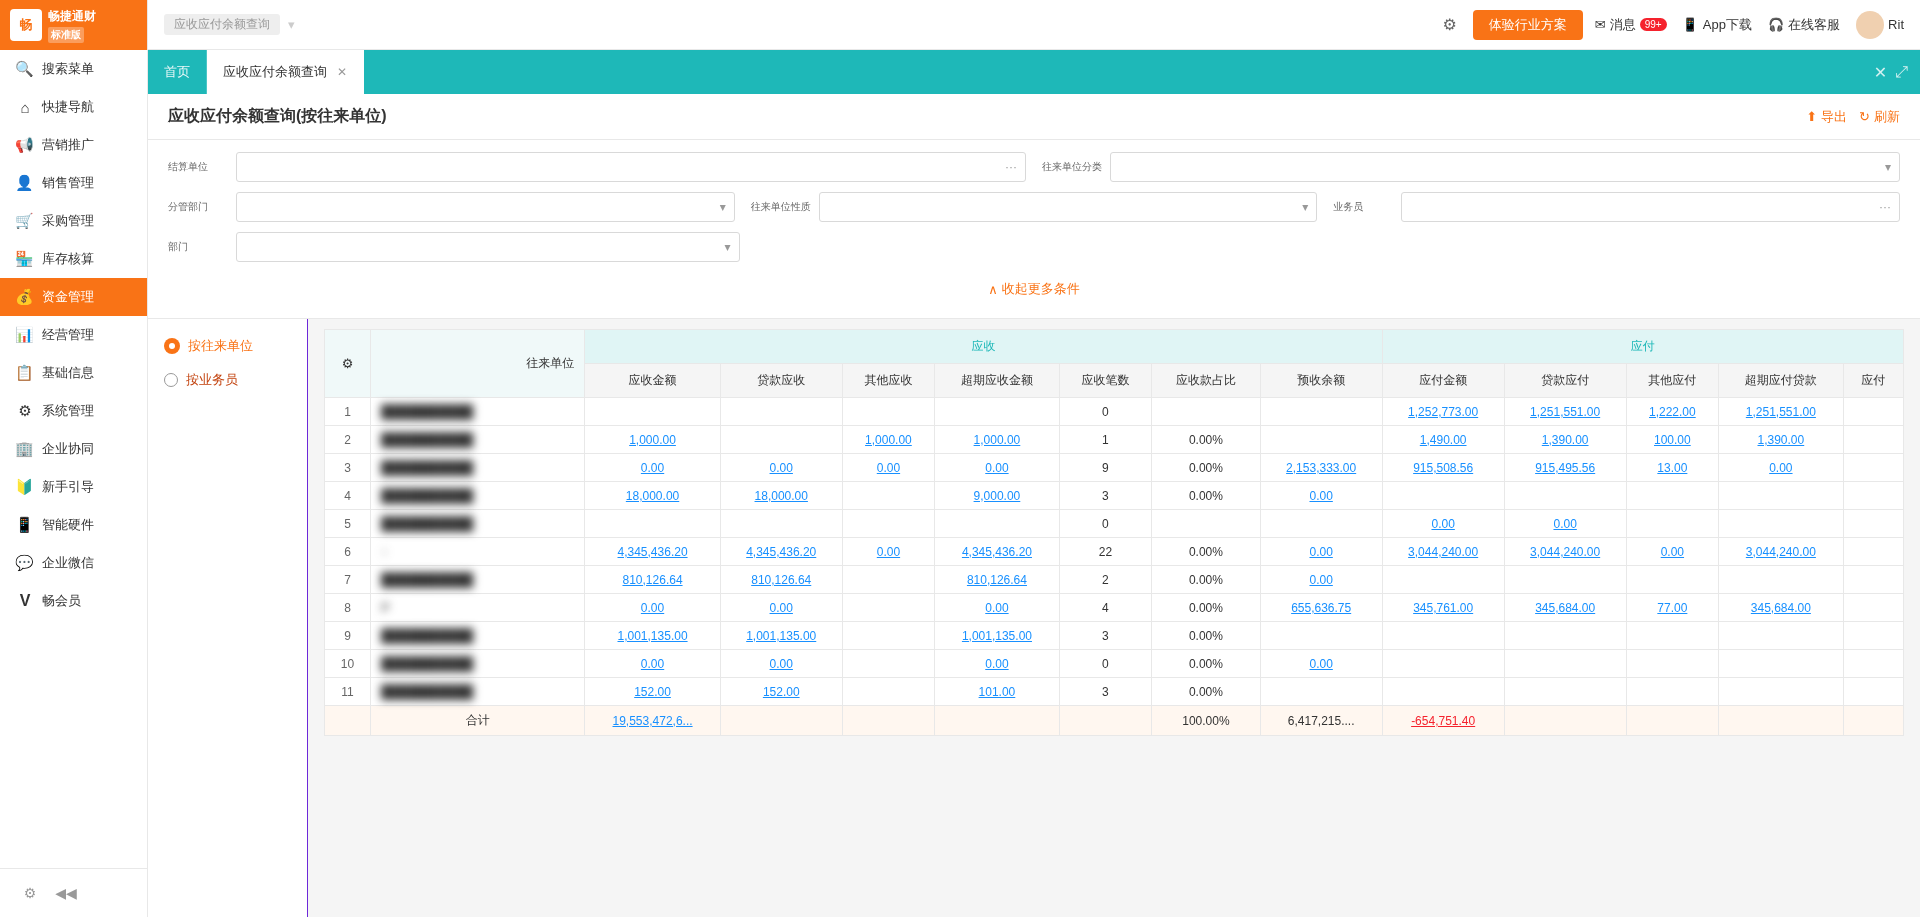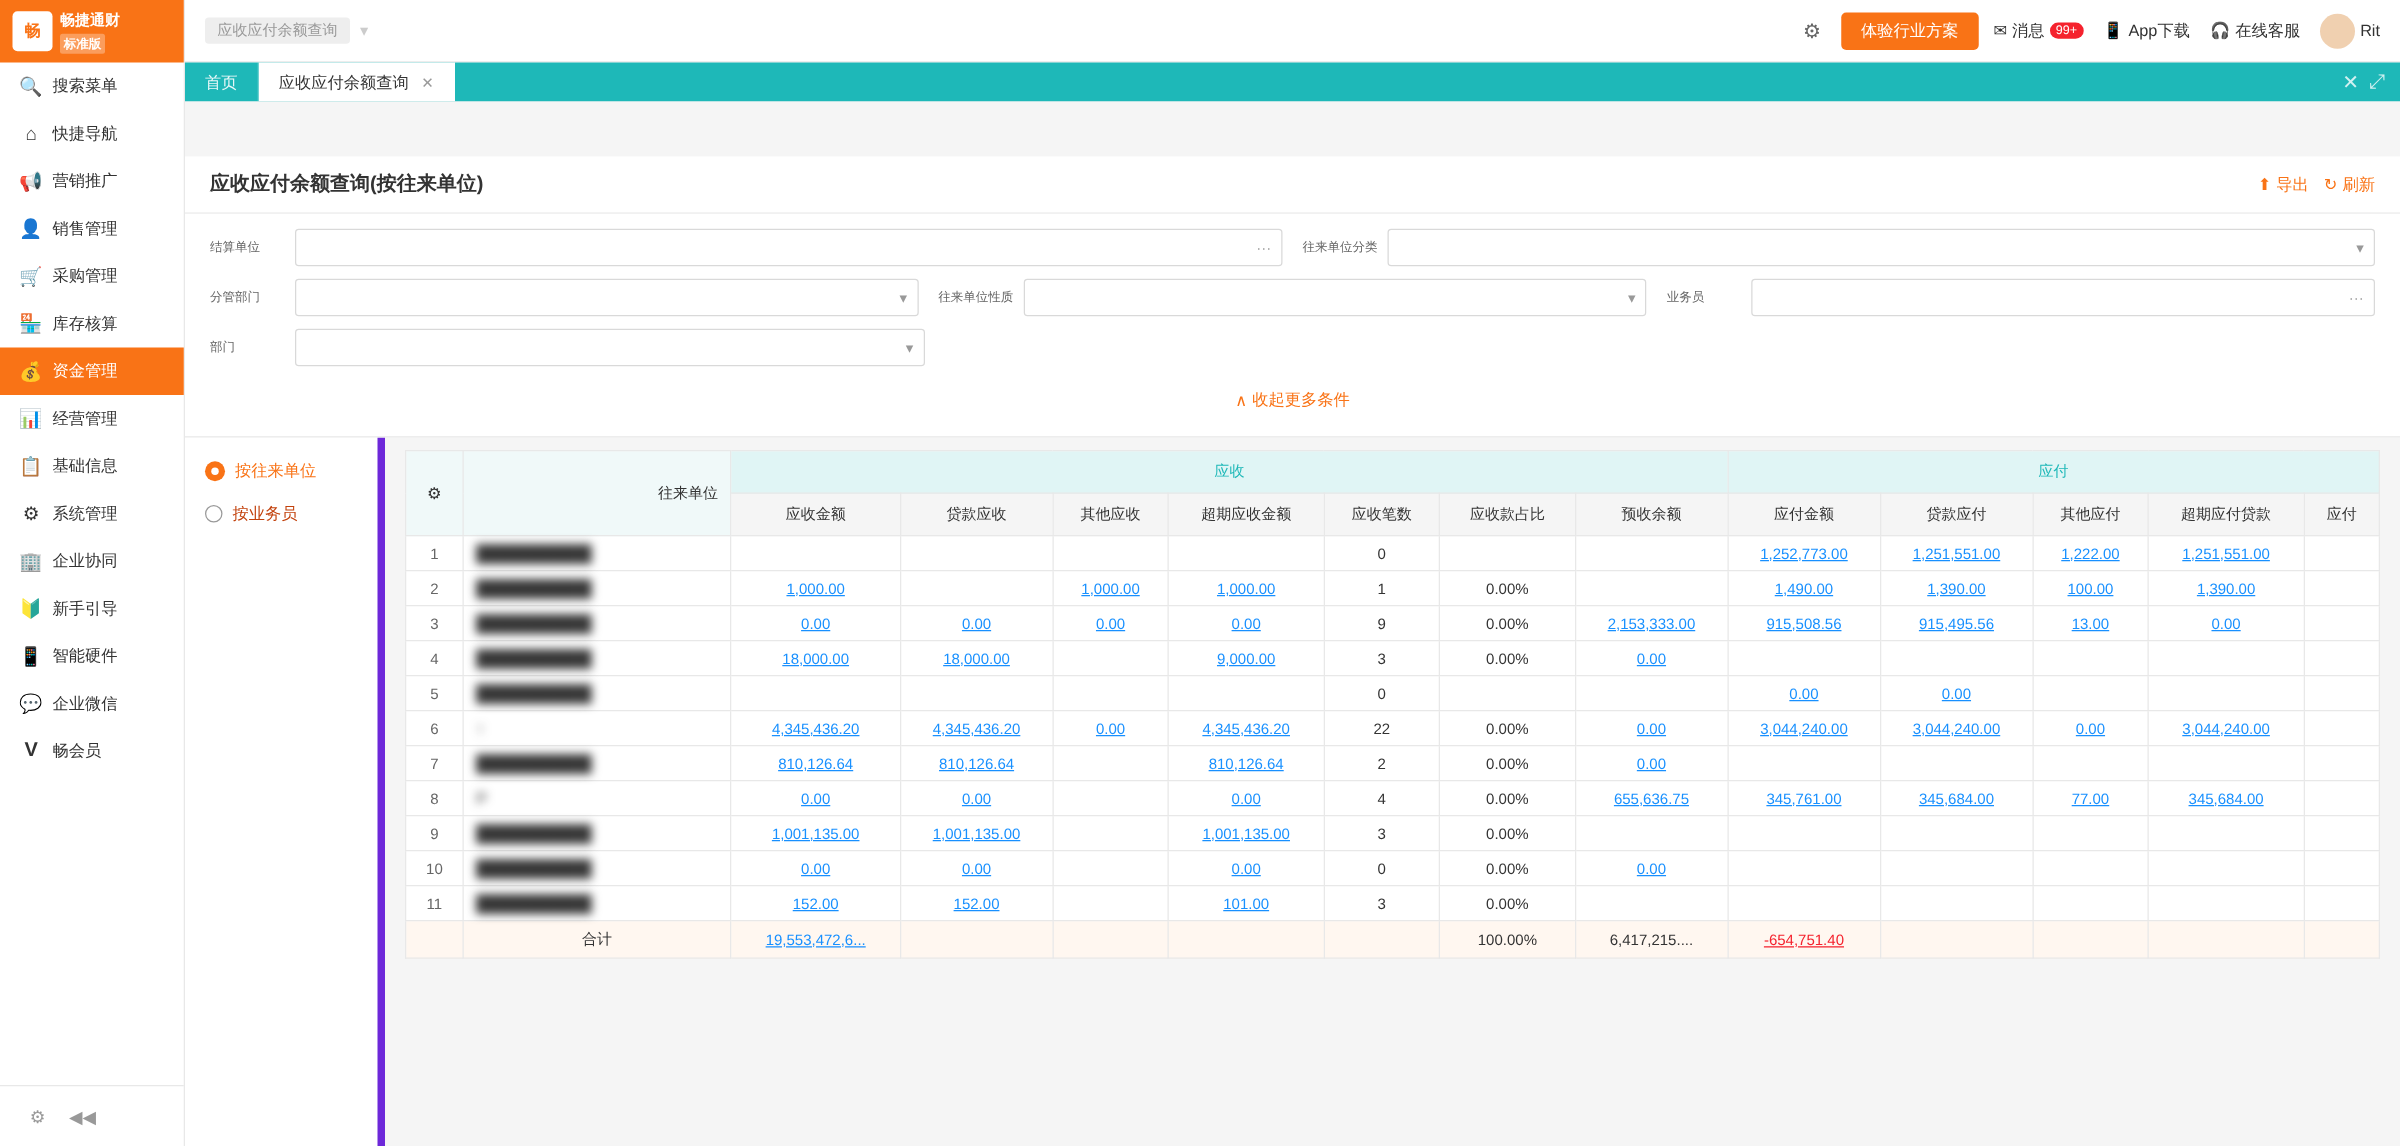--- a/index.html
+++ b/index.html
@@ -28,51 +28,51 @@
     .header-gear { color: #666; cursor: pointer; font-size: 16px; padding: 4px; }
     .trial-btn { background: #f97316; color: white; border: none; border-radius: 4px; padding: 6px 16px; cursor: pointer; font-size: 13px; }
     .header-right { display: flex; align-items: center; gap: 16px; margin-left: auto; }
     .header-icon-item { display: flex; align-items: center; gap: 4px; color: #333; cursor: pointer; font-size: 13px; }
     .badge { background: #f97316; color: white; border-radius: 10px; padding: 1px 5px; font-size: 10px; min-width: 18px; text-align: center; }
     .badge.red { background: #f5222d; }
     .user-avatar { width: 28px; height: 28px; border-radius: 50%; background: #ddd; }
     .user-name { color: #333; font-size: 13px; }
 
     
-    .tab-bar { height: 31px; background: #1eb8b8; display: flex; align-items: stretch; }
+    .tab-bar { height: 44px; background: #1eb8b8; display: flex; align-items: stretch; }
     .tab-item { display: flex; align-items: center; padding: 0 16px; cursor: pointer; font-size: 13px; color: rgba(255,255,255,0.8); gap: 6px; border-right: 1px solid rgba(255,255,255,0.2); }
     .tab-item.active { background: white; color: #333; border-bottom: none; }
     .tab-item:first-child { color: rgba(255,255,255,0.9); }
     .tab-close { font-size: 12px; color: #999; cursor: pointer; margin-left: 4px; }
     .tab-right { margin-left: auto; display: flex; align-items: center; gap: 8px; padding-right: 12px; }
     .tab-right-btn { color: rgba(255,255,255,0.8); cursor: pointer; font-size: 16px; }
 
     
-    .page-content { flex: 1; overflow: hidden; display: flex; flex-direction: column; background: #f5f5f5; margin-top: 44px; }
+    .page-content { flex: 1; overflow: hidden; display: flex; flex-direction: column; background: #f5f5f5; }
     .page-header { background: white; padding: 12px 20px; display: flex; align-items: center; justify-content: space-between; border-bottom: 1px solid #e8e8e8; }
     .page-title { font-size: 16px; font-weight: bold; color: #333; }
     .page-actions { display: flex; align-items: center; gap: 12px; }
     .action-btn { display: flex; align-items: center; gap: 4px; color: #f97316; cursor: pointer; font-size: 13px; }
 
     
     .filter-area { background: white; padding: 12px 20px; border-bottom: 1px solid #e8e8e8; }
     .filter-top { display: flex; align-items: center; gap: 8px; margin-bottom: 12px; }
     .filter-label { color: #333; font-size: 13px; }
     .filter-add-btn { width: 22px; height: 22px; border: 1px solid #d9d9d9; border-radius: 3px; display: flex; align-items: center; justify-content: center; cursor: pointer; color: #999; font-size: 12px; }
     .filter-row { display: flex; gap: 16px; margin-bottom: 10px; }
     .filter-group { flex: 1; display: flex; align-items: center; gap: 8px; }
     .filter-group-label { color: #666; font-size: 10px; white-space: nowrap; min-width: 60px; }
     .filter-input { flex: 1; height: 30px; border: 1px solid #d9d9d9; border-radius: 3px; padding: 0 8px; display: flex; align-items: center; justify-content: space-between; cursor: pointer; background: white; }
     .filter-input span { color: #999; font-size: 12px; }
     .filter-dots { color: #999; cursor: pointer; }
     .filter-collapse { display: flex; align-items: center; justify-content: center; padding: 8px; color: #f97316; cursor: pointer; font-size: 13px; gap: 4px; }
 
     
     .content-area { display: flex; flex: 1; overflow: hidden; }
-    .left-panel { width: 160px; background: white; border-right: 6px solid #6d28d9; flex-shrink: 0; padding: 10px 0; text-align: center; }
+    .left-panel { width: 160px; background: white; border-right: 1px solid #6d28d9; flex-shrink: 0; padding: 10px 0; text-align: center; }
     .left-panel-item { padding: 8px 16px; display: flex; align-items: center; gap: 8px; cursor: pointer; color: #c2410c; font-size: 13px; }
     .left-panel-item.active { color: #f97316; }
     .left-panel-item .dot-icon { width: 16px; height: 16px; border-radius: 50%; display: flex; align-items: center; justify-content: center; font-size: 10px; }
     .left-panel-item.active .dot-icon { background: #f97316; color: white; }
     .left-panel-item .circle-icon { width: 16px; height: 16px; border: 1px solid #999; border-radius: 50%; }
 
     
     .table-area { flex: 1; overflow: auto; padding: 10px 16px; }
     .data-table { width: 100%; border-collapse: collapse; background: white; min-width: 1400px; }
     .data-table th { background: #f5f5f5; color: #333; font-weight: normal; font-size: 12px; padding: 8px 10px; border: 1px solid #e8e8e8; text-align: center; white-space: nowrap; }

